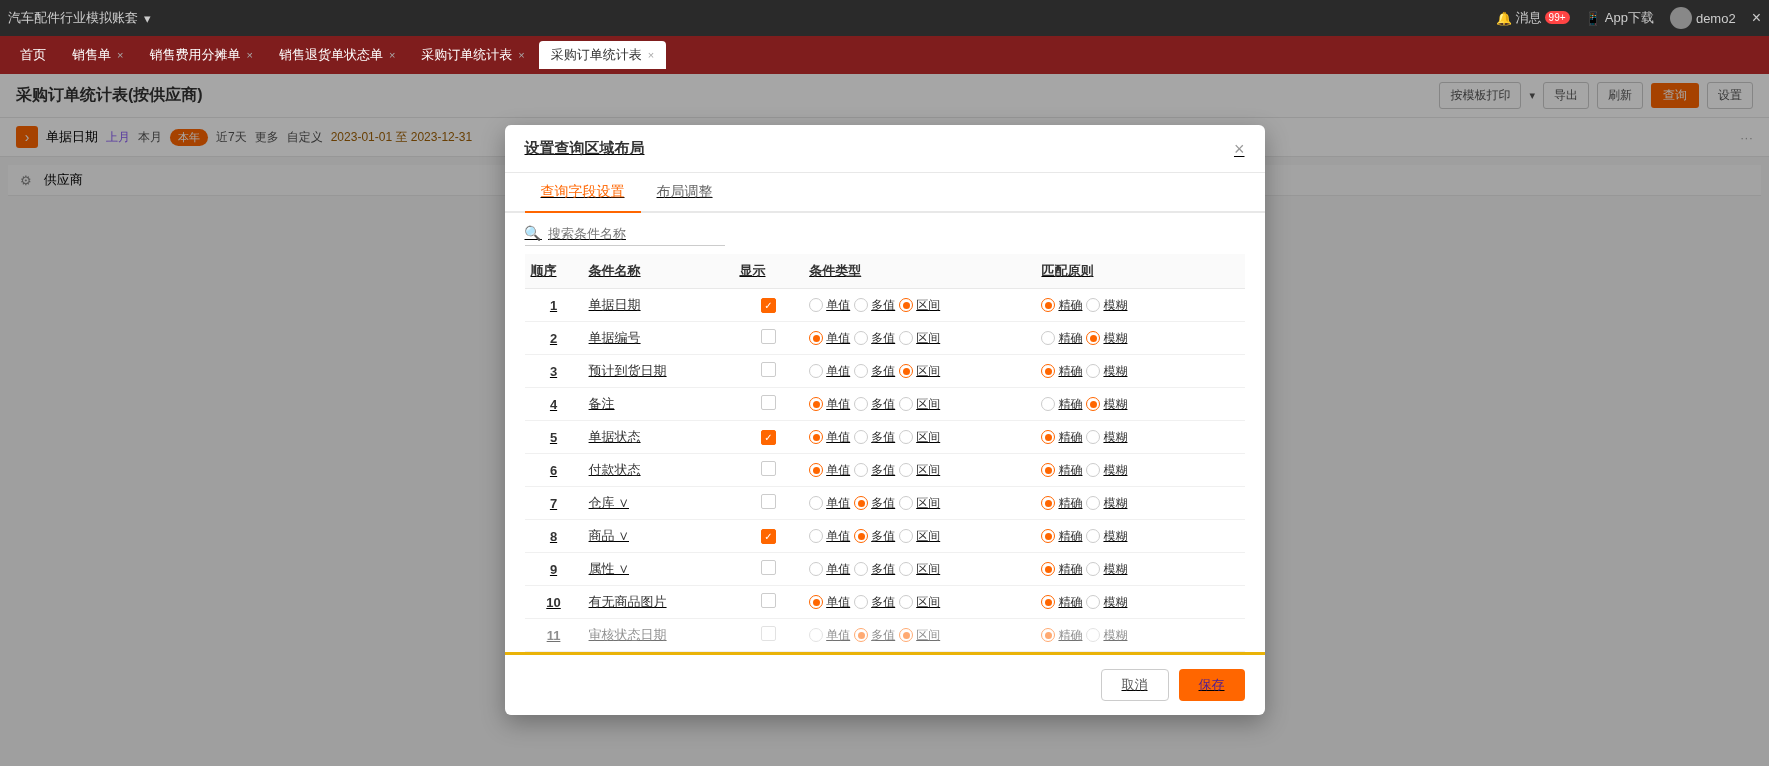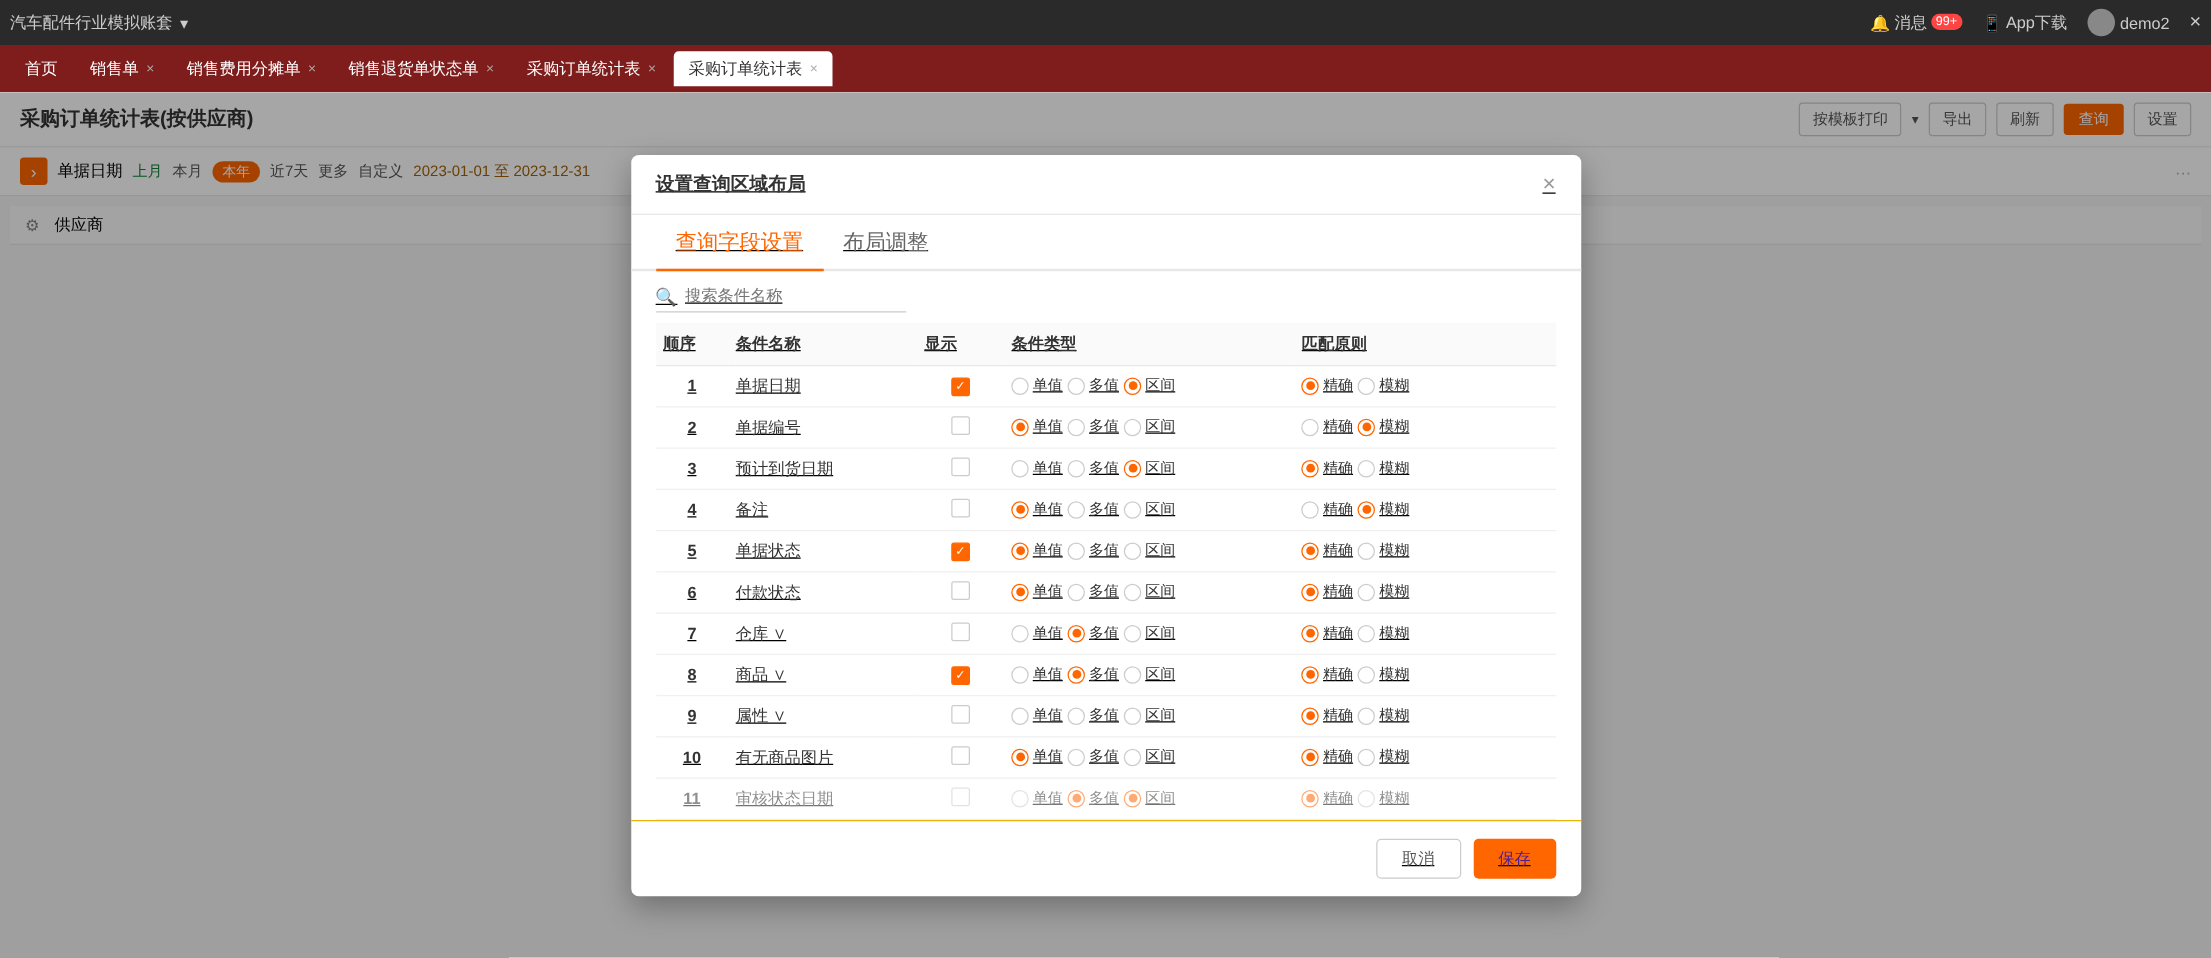--- a/index.html
+++ b/index.html
@@ -127,21 +127,21 @@
 
     
     .dialog-tabs {
       display: flex;
       border-bottom: 2px solid #e8e8e8;
       padding: 0 20px;
       gap: 0;
     }
     .dialog-tab {
       padding: 10px 16px;
-      font-size: 17px;
+      font-size: 14px;
       cursor: pointer;
       color: #666;
       border-bottom: 2px solid transparent;
       margin-bottom: -2px;
     }
     .dialog-tab.active { color: #f60; border-bottom-color: #f60; font-weight: 500; }
 
     
     .search-area {
       padding: 12px 20px 8px;
@@ -222,21 +222,21 @@
     }
     .radio-btn.selected { border-color: #f60; }
     .radio-btn.selected::after { content: ''; width: 7px; height: 7px; border-radius: 50%; background: #f60; display: block; }
 
     
     .row-index { color: #f60; font-weight: bold; text-align: center; }
 
     
     .dialog-footer {
       padding: 14px 20px;
-      border-top: 1px solid #eab308;
+      border-top: 3px solid #eab308;
       display: flex;
       justify-content: flex-end;
       gap: 10px;
     }
     .btn-cancel { border: 1px solid #ccc; background: #fff; padding: 6px 20px; border-radius: 4px; cursor: pointer; font-size: 13px; color: #555; }
     .btn-save { background: #f60; color: #4c1d95; border: none; padding: 6px 20px; border-radius: 4px; cursor: pointer; font-size: 13px; }
 
     
     .conditions-table::-webkit-scrollbar { width: 6px; }
     .conditions-table::-webkit-scrollbar-thumb { background: #ddd; border-radius: 3px; }
@@ -311,21 +311,21 @@
       <button class="btn-outline">导出</button>
       <button class="btn-outline">刷新</button>
       <button class="btn-primary">查询</button>
       <button class="btn-outline">设置</button>
     </div>
   </div>
 
   <div class="filter-bar">
     <button class="filter-toggle">›</button>
     <span>单据日期</span>
-    <span style="font-size:12px;color:#15803d;">上月</span>
+    <span style="font-size:12px;color:#8b5cf6;">上月</span>
     <span style="font-size:12px;color:#555;">本月</span>
     <span class="date-badge">本年</span>
     <span style="font-size:12px;color:#555;">近7天</span>
     <span style="font-size:12px;color:#555;">更多</span>
     <span style="font-size:12px;color:#555;">自定义</span>
     <span class="date-range">2023-01-01 至 2023-12-31</span>
     <span style="color:#aaa;margin-left:auto;">···</span>
   </div>
 
   <div class="table-area">

